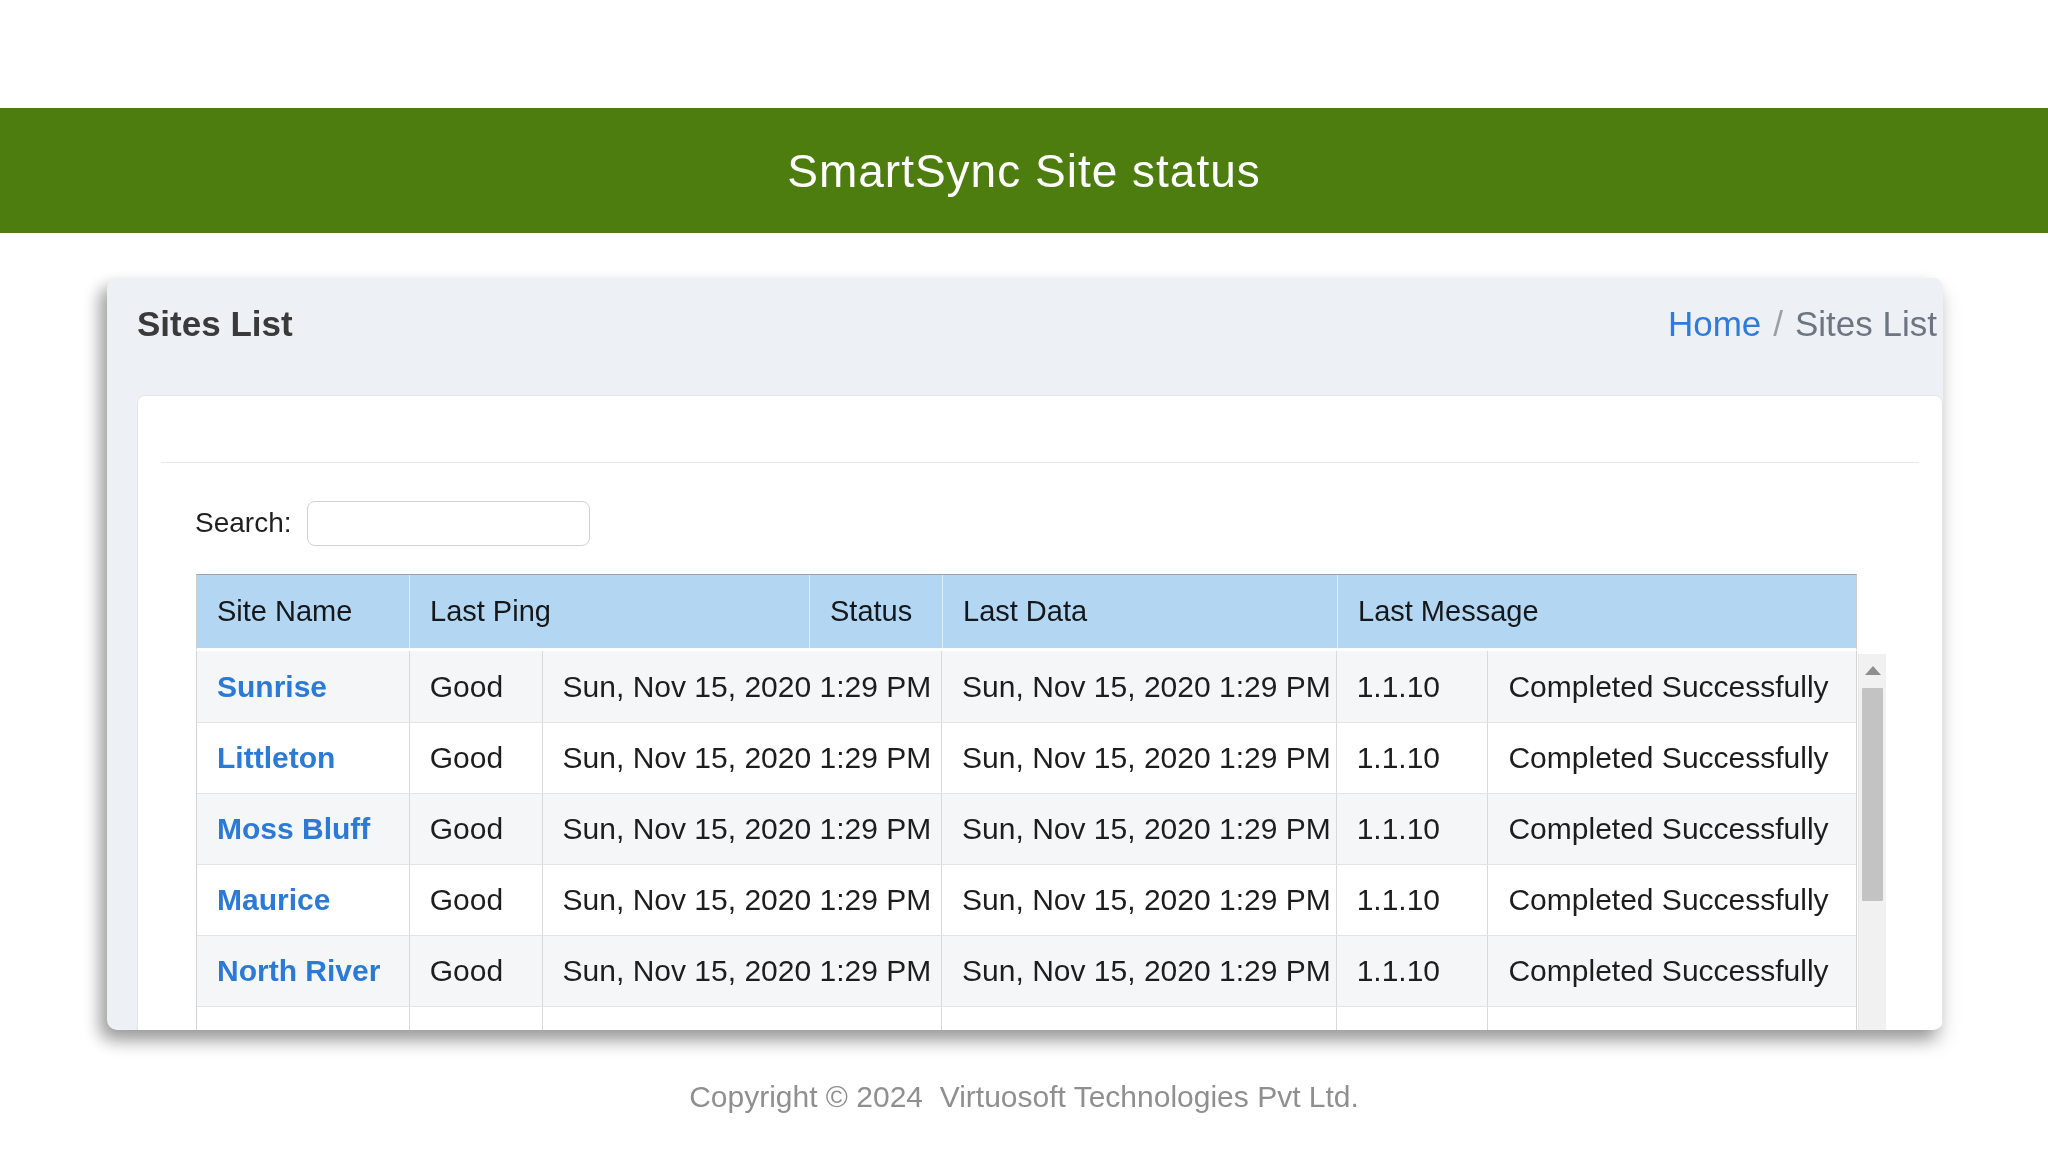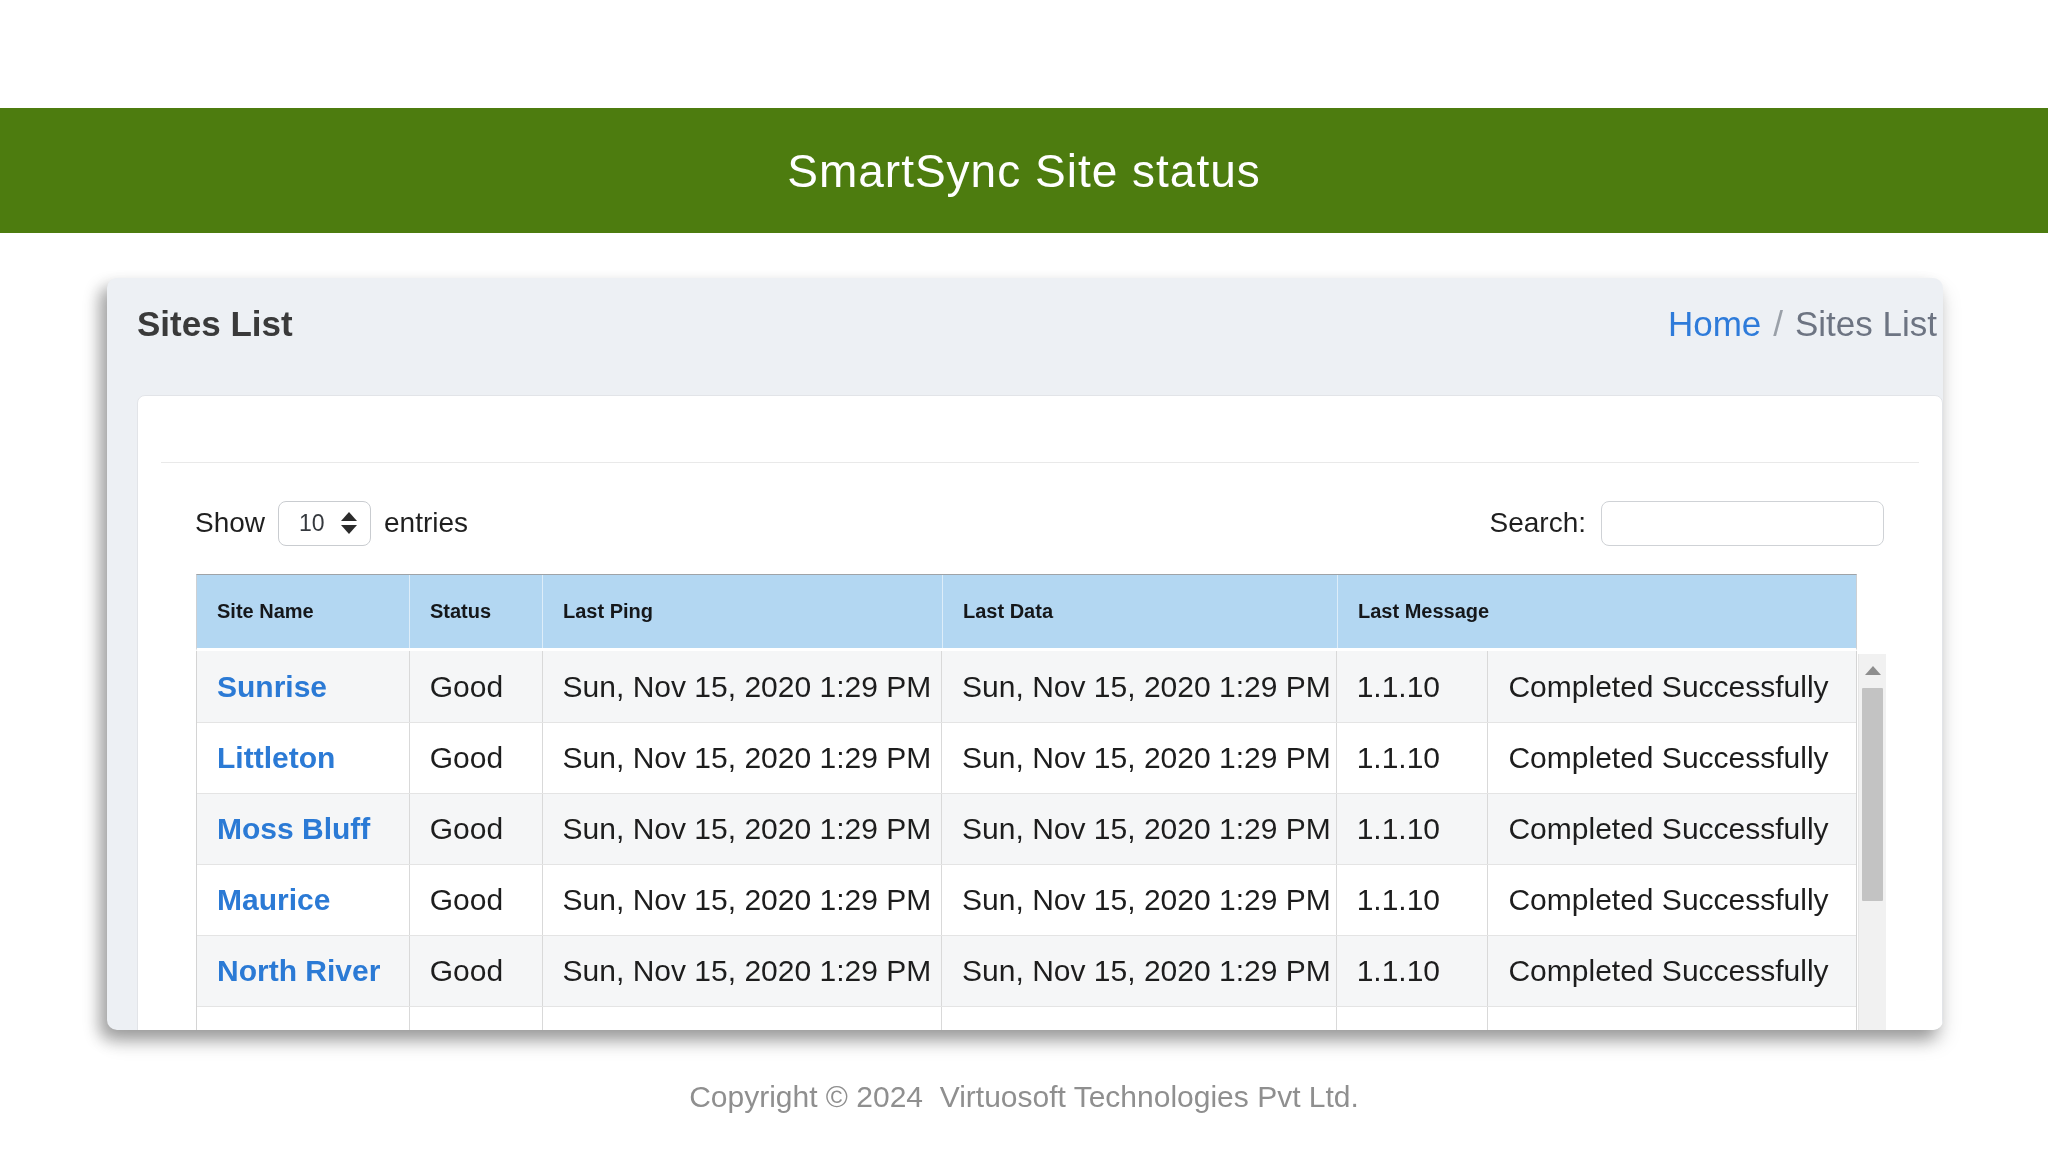--- a/index.html
+++ b/index.html
@@ -62,21 +62,21 @@
 
   
   .table-area{position:absolute;left:58px;top:178px;width:1661px;}
   .thead{
     display:flex;height:77px;background:#b3d7f2;box-sizing:border-box;
     border-top:1px solid #9fa3a7;border-left:1px solid #cdd0d3;border-right:1px solid #cdd0d3;
     border-bottom:3px solid #ffffff;
   }
   .thead .cell{
     display:flex;align-items:center;box-sizing:border-box;padding-left:20px;
-    font-size:20px;font-weight:700;color:#15171a;cursor:pointer;
+    font-size:29px;font-weight:400;color:#15171a;cursor:pointer;
   }
   .thead .cell + .cell{border-left:1px solid rgba(255,255,255,0.55);}
   .tbody{border-left:1px solid #d4d4d4;border-right:1px solid #d4d4d4;box-sizing:border-box;}
   .tr{display:flex;height:71px;box-sizing:border-box;background:#ffffff;}
   .tr + .tr{border-top:1px solid #e4e4e4;}
   .tr:nth-child(odd){background:#f5f6f7;}
   .tr .cell{
     display:flex;align-items:center;box-sizing:border-box;padding-left:20px;
     font-size:30px;color:#1d1d1d;
   }
@@ -113,42 +113,31 @@
     <div class="page-title">Sites List</div>
     <div class="breadcrumb">
       <span class="home">Home</span><span class="sep">/</span><span class="current">Sites List</span>
     </div>
   </div>
 
   <div class="card">
     <div class="card-top"></div>
 
     <div class="controls">
-      <div class="show-group">
-        <span class="show-label">Show</span>
-        <div class="select-box">
-          <span>10</span>
-          <span class="spin">
-              <span class="up"></span>
-              <span class="down"></span>
-            </span>
-        </div>
-        <span class="entries-label">entries</span>
-      </div>
       <div class="search-group">
         <span class="search-label">Search:</span>
         <input class="search-input" type="text" value="" style="">
       </div>
     </div>
 
     <div class="table-area">
       <div class="thead" id="thead">
           <div class="cell c0">Site Name</div>
+          <div class="cell c2">Last Ping</div>
           <div class="cell c1">Status</div>
-          <div class="cell c2">Last Ping</div>
           <div class="cell c3">Last Data</div>
           <div class="cell c5">Last Message</div>
         </div>
       <div class="tbody" id="tbody">
           <div class="tr">
     <div class="cell c0">
               <span class="site-link">Sunrise</span>
             </div>
     <div class="cell c1">Good</div>
     <div class="cell c2">Sun, Nov 15, 2020 1:29 PM</div>

